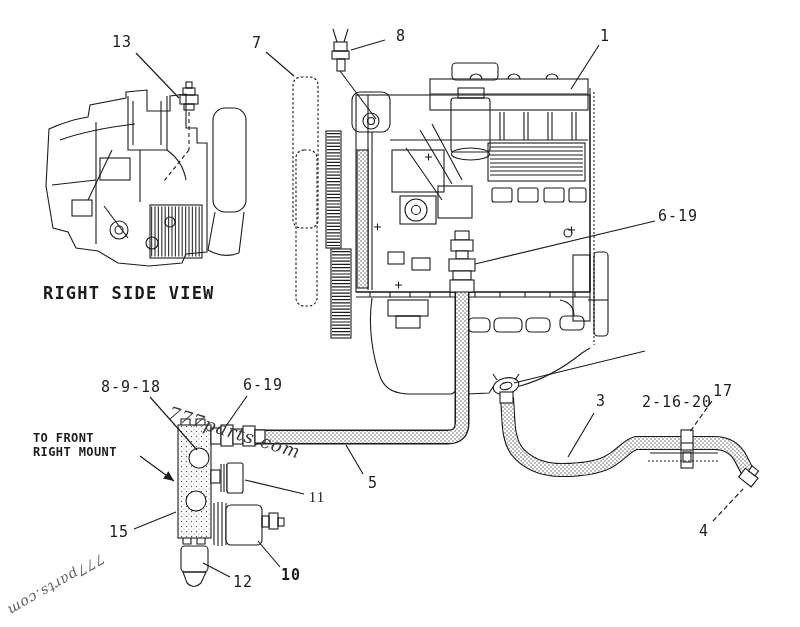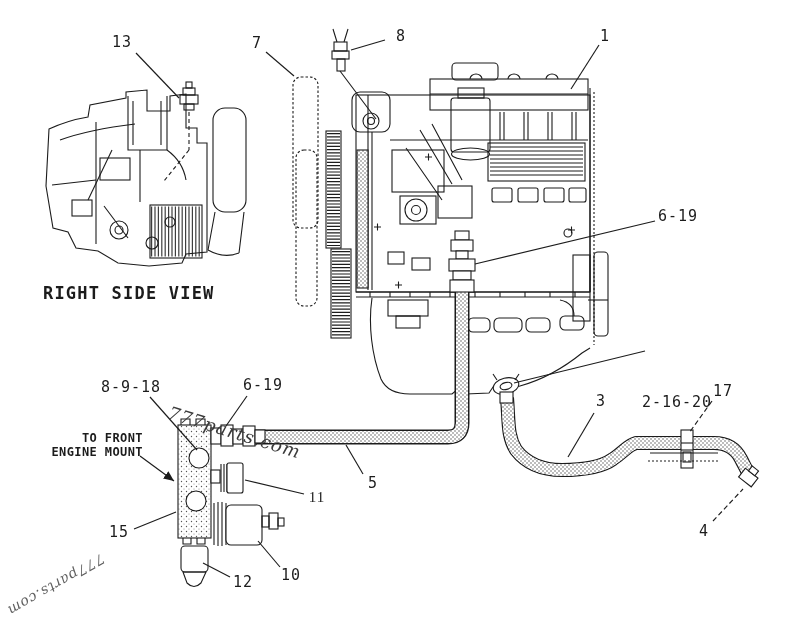--- a/index.html
+++ b/index.html
@@ -20,21 +20,21 @@
     position:absolute;transform:translate(-50%,-50%);
     font:15px "DejaVu Sans Mono",monospace;letter-spacing:1px;
     color:var(--line);white-space:nowrap;
   }
   .view-label{
     position:absolute;font-family:"DejaVu Sans Mono",monospace;
     font-size:17px;font-weight:bold;letter-spacing:1.2px;
     color:var(--line);white-space:nowrap;
   }
   .note{
-    position:absolute;left:33px;top:431px;width:110px;text-align:right;
+    position:absolute;left:33px;top:431px;width:110px;text-align:left;
     font-family:"DejaVu Sans Mono",monospace;font-size:12px;font-weight:bold;
     letter-spacing:0.4px;line-height:14px;color:var(--line);
   }
   .wm-center{
     position:absolute;left:172px;top:402px;
     transform:rotate(17deg);transform-origin:left top;
     font-family:"DejaVu Serif",serif;font-style:italic;
     font-size:18px;letter-spacing:1px;color:var(--wm-center);white-space:nowrap;
   }
   .wm-corner{
@@ -292,30 +292,30 @@
       <div class="callout" style="left: 605px; top: 36px;">1</div>
       <div class="callout" style="left: 678px; top: 216px;">6-19</div>
       <div class="callout" style="left: 677px; top: 363px; margin-top: 39px;">2-16-20</div>
       <div class="callout" style="left: 601px; top: 401px;">3</div>
       <div class="callout" style="left: 723px; top: 391px;">17</div>
       <div class="callout" style="left: 704px; top: 531px;">4</div>
       <div class="callout" style="left: 131px; top: 387px;">8-9-18</div>
       <div class="callout" style="left: 263px; top: 385px;">6-19</div>
       <div class="callout" style="left: 119px; top: 532px;">15</div>
       <div class="callout" style="left: 317px; top: 497px; font-family: Liberation Serif, serif;">11</div>
-      <div class="callout" style="left: 291px; top: 575px;">10</div>
+      <div class="callout" style="left: 291px; top: 575px; font-weight: bold;">10</div>
       <div class="callout" style="left: 243px; top: 582px;">12</div>
       <div class="callout" style="left: 373px; top: 483px;">5</div>
     </div>
 
   <div class="view-label" style="left:43px;top:283px;">RIGHT SIDE VIEW</div>
 
 
   <div class="note">
     <span>TO FRONT</span><br>
-    <span>ENGINE MOUNT</span>
+    <span>RIGHT MOUNT</span>
   </div>
 
   <div class="wm-center">777parts.com</div>
 
   <div class="wm-corner">777parts.com</div>
 
 </div>
 
 </body></html>

